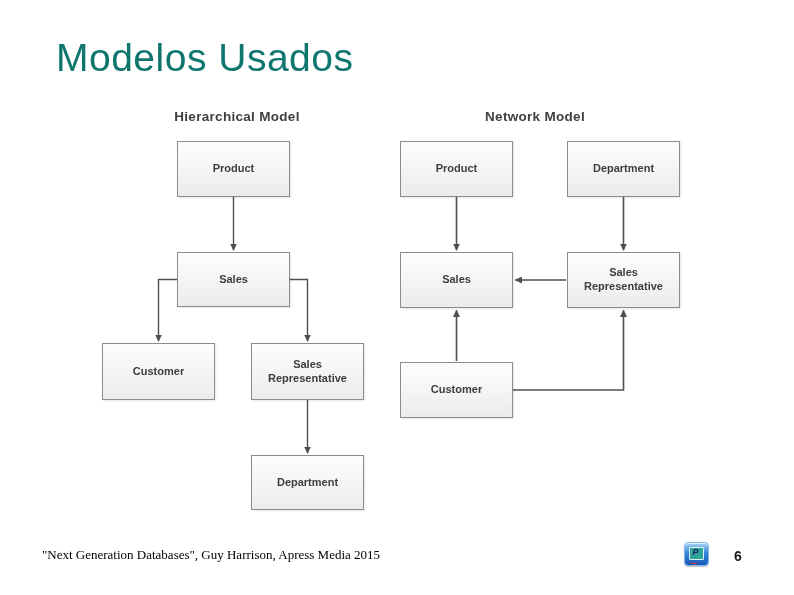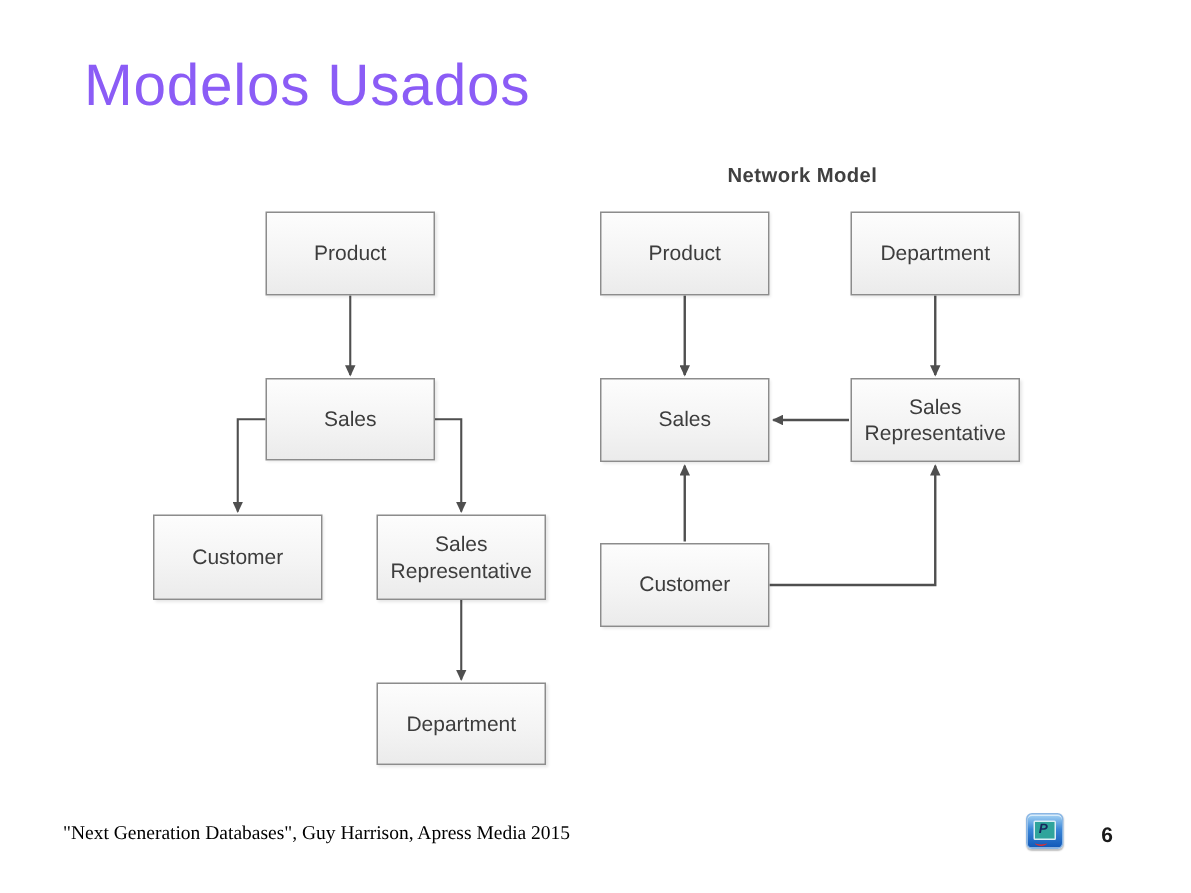--- a/index.html
+++ b/index.html
@@ -3,36 +3,36 @@
 <meta charset="utf-8">
 <style>
   * { margin:0; padding:0; box-sizing:border-box; }
   html,body { width:794px; height:595px; background:#ffffff; overflow:hidden; }
   .slide {
     position:relative; width:794px; height:595px; background:#ffffff;
     font-family:"Liberation Sans", sans-serif;
   }
   .slide-title {
     position:absolute; left:56px; top:36px;
-    font-size:39px; font-weight:400; color:#8b5cf6; letter-spacing:0.5px;
+    font-size:39px; font-weight:400; color:#0f766e; letter-spacing:0.5px;
     white-space:nowrap;
   }
   .connectors { position:absolute; left:0; top:0; width:794px; height:595px; }
   .diagram-label {
     position:absolute; width:240px; text-align:center;
     font-size:13.5px; font-weight:600; color:#404040; letter-spacing:0.3px;
   }
   .diagram-label.hier { left:117px; top:109px; }
   .diagram-label.net  { left:415px; top:109px;text-align:center; }
   .node {
     position:absolute; display:flex; align-items:center; justify-content:center;
     text-align:center; padding:2px 6px; line-height:1.25;
     background:linear-gradient(180deg, #fdfdfd 0%, #f4f4f4 55%, #ebebeb 100%);
     border:1px solid #8c8c8c; color:#3d3d3d;
-    font-size:14px; font-weight:400;
+    font-size:11px; font-weight:700;
     box-shadow:1px 1px 2px rgba(0,0,0,0.10);
   }
   .footer-citation {
     position:absolute; left:42px; top:547px;
     font-family:"Liberation Serif", serif; font-size:13px; color:#000000;
     white-space:nowrap;
   }
   .page-number {
     position:absolute; left:728px; top:548px; width:20px; text-align:center;
     font-size:14px; font-weight:700; color:#1a1a1a;
@@ -78,20 +78,21 @@
     </g>
     <g stroke="#4f4f4f" stroke-width="1.6" fill="none">
       <line x1="456.5" y1="197" x2="456.5" y2="250" marker-end="url(#arrow)"></line>
       <line x1="623.5" y1="197" x2="623.5" y2="250" marker-end="url(#arrow)"></line>
       <line x1="566" y1="280" x2="515.5" y2="280" marker-end="url(#arrow)"></line>
       <line x1="456.5" y1="361" x2="456.5" y2="310.5" marker-end="url(#arrow)"></line>
       <polyline points="513,390 623.5,390 623.5,310.5" marker-end="url(#arrow)"></polyline>
     </g>
   </svg>
 
+  <div class="diagram-label hier">Hierarchical Model</div>
   <div class="diagram-label net">Network Model</div>
 
   <div class="node" style="left:177px; top:141px; width:113px; height:56px">Product</div>
   <div class="node" style="left:177px; top:252px; width:113px; height:55px">Sales</div>
   <div class="node" style="left:102px; top:343px; width:113px; height:57px">Customer</div>
   <div class="node" style="left:251px; top:343px; width:113px; height:57px">Sales Representative</div>
   <div class="node" style="left:251px; top:455px; width:113px; height:55px">Department</div>
 
   <div class="node" style="left:400px; top:141px; width:113px; height:56px">Product</div>
   <div class="node" style="left:567px; top:141px; width:113px; height:56px">Department</div>

